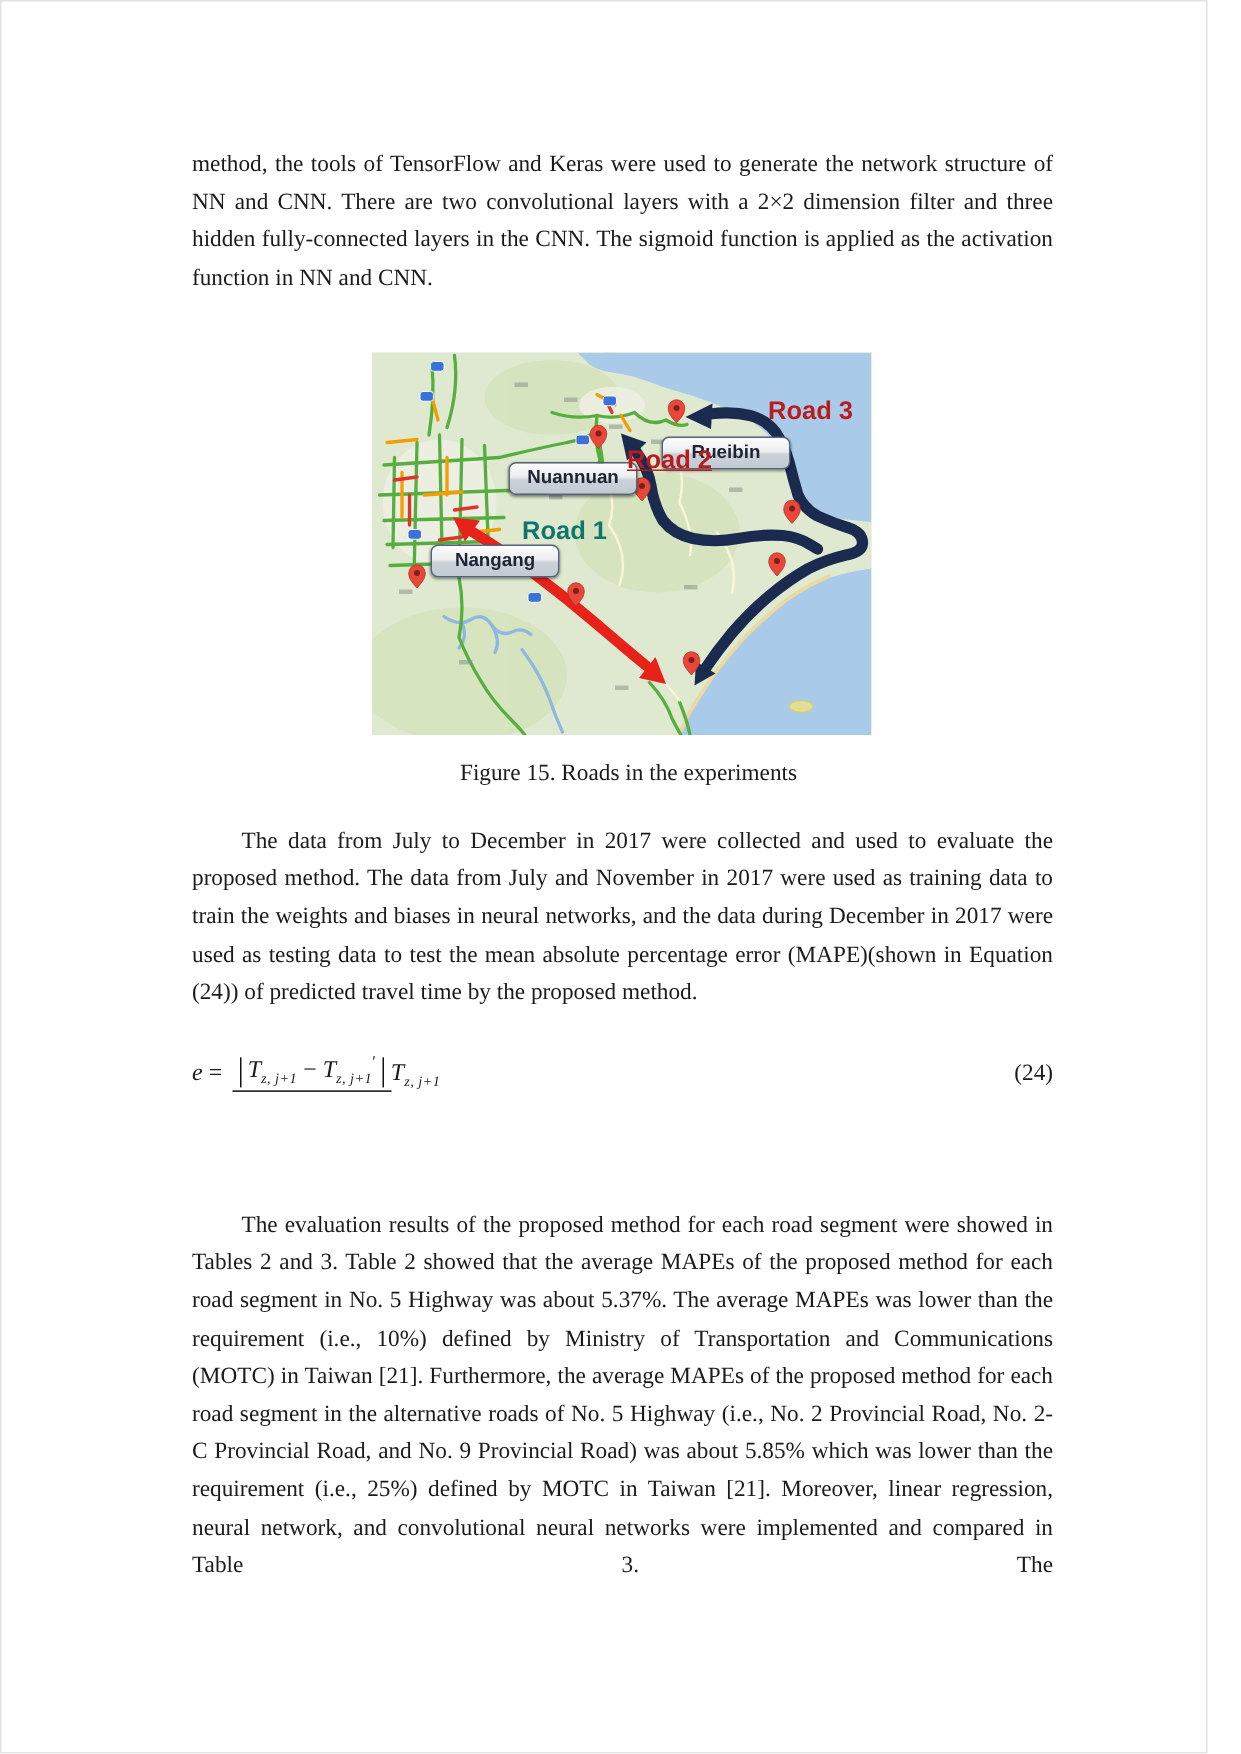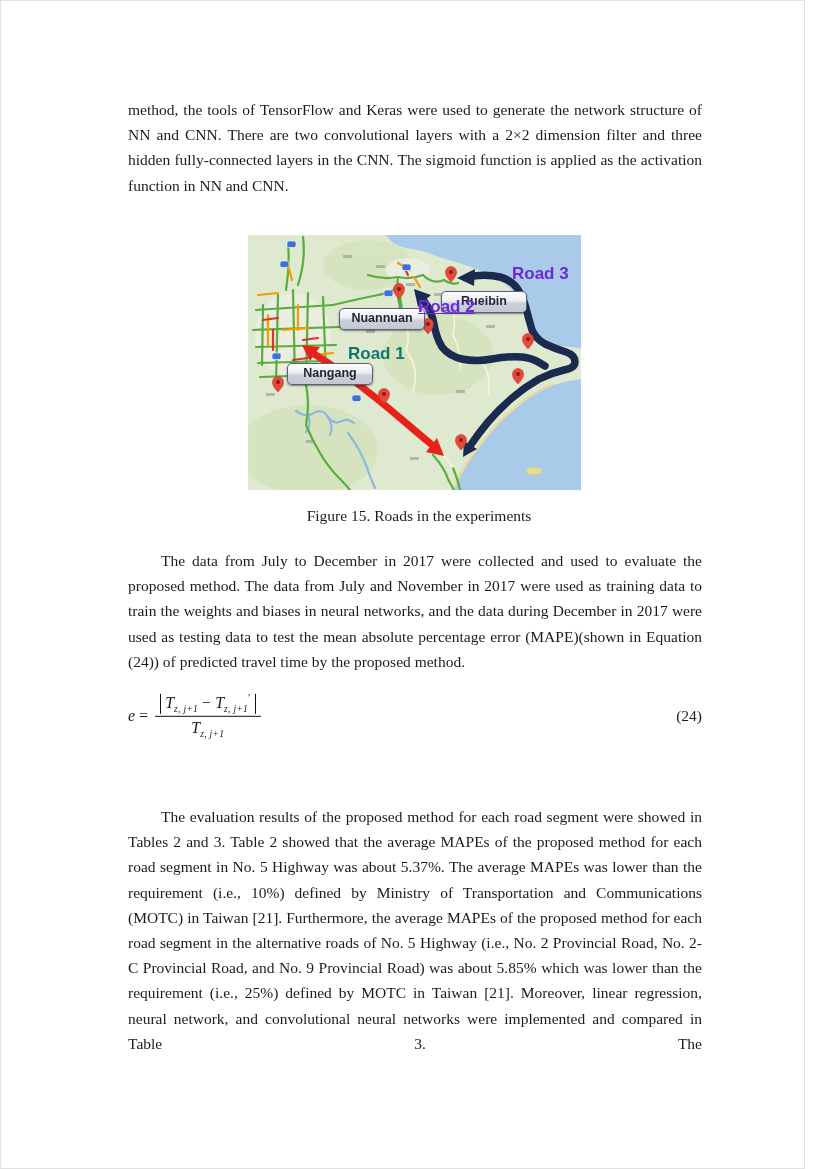--- a/index.html
+++ b/index.html
@@ -50,30 +50,30 @@
     box-shadow:0 1px 2px rgba(0,0,0,0.45);
     margin-top:40px;
   }
   .road-label{
     position:absolute;
     font-family:"Liberation Sans", sans-serif;
     font-size:17px;font-weight:bold;
     white-space:nowrap;
   }
   .road-label.red{color:#0f766e;}
-  .road-label.navy{color:#6d28d9;}
+  .road-label.navy{color:#b91c1c;}
   
   .equation-row{position:absolute;left:127px;top:684px;width:574px;height:62px;}
   .eq-main{
     position:absolute;left:0;top:50%;transform:translateY(-50%);
     display:flex;align-items:center;gap:7px;
     font-size:16px;
   }
   .eq-main i{font-style:italic;}
-  .frac{display:inline-flex;flex-direction:column;align-items:center;}
+  .frac{display:inline-flex;flex-direction:row;align-items:center;}
   .frac .num{display:block;border-bottom:1.3px solid #111;padding:1px 5px 2px;}
   .frac .den{display:block;padding-top:2px;}
   .abs{display:inline-block;border-left:1.2px solid #111;border-right:1.2px solid #111;padding:0 4px;}
   .eq-main sub{font-size:9.5px;font-style:italic;letter-spacing:0.3px;}
   .eq-prime{font-size:11px;vertical-align:super;line-height:0;}
   .eq-number{position:absolute;right:0;top:50%;transform:translateY(-50%);font-size:15.5px;}
 </style>
 </head>
 <body>
 

